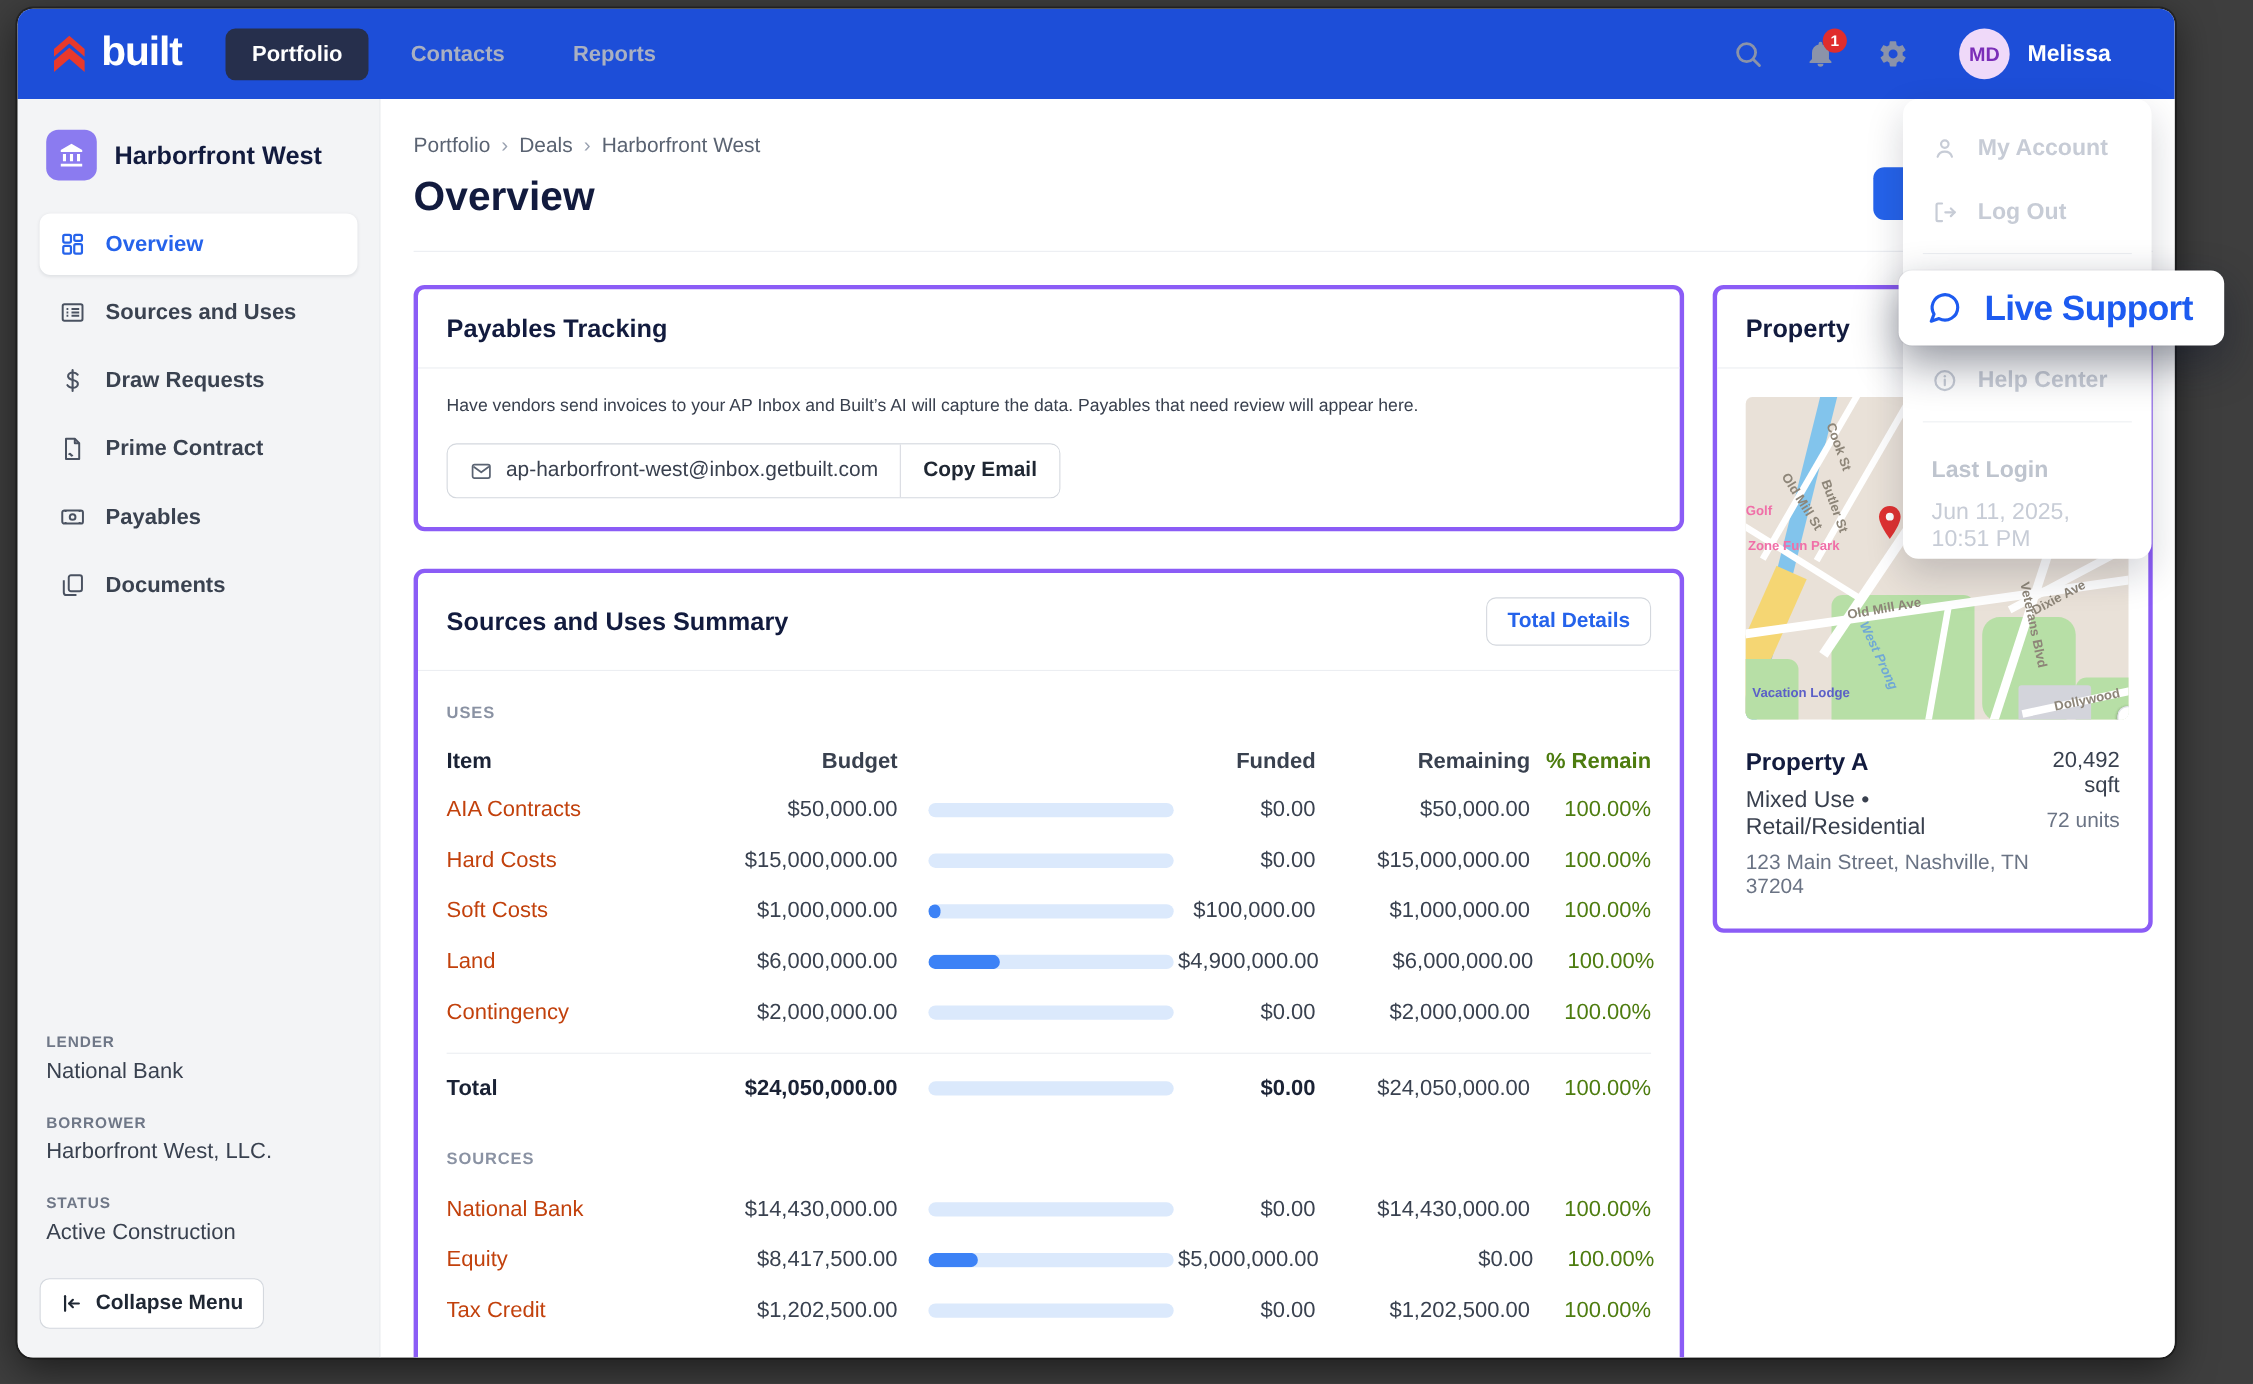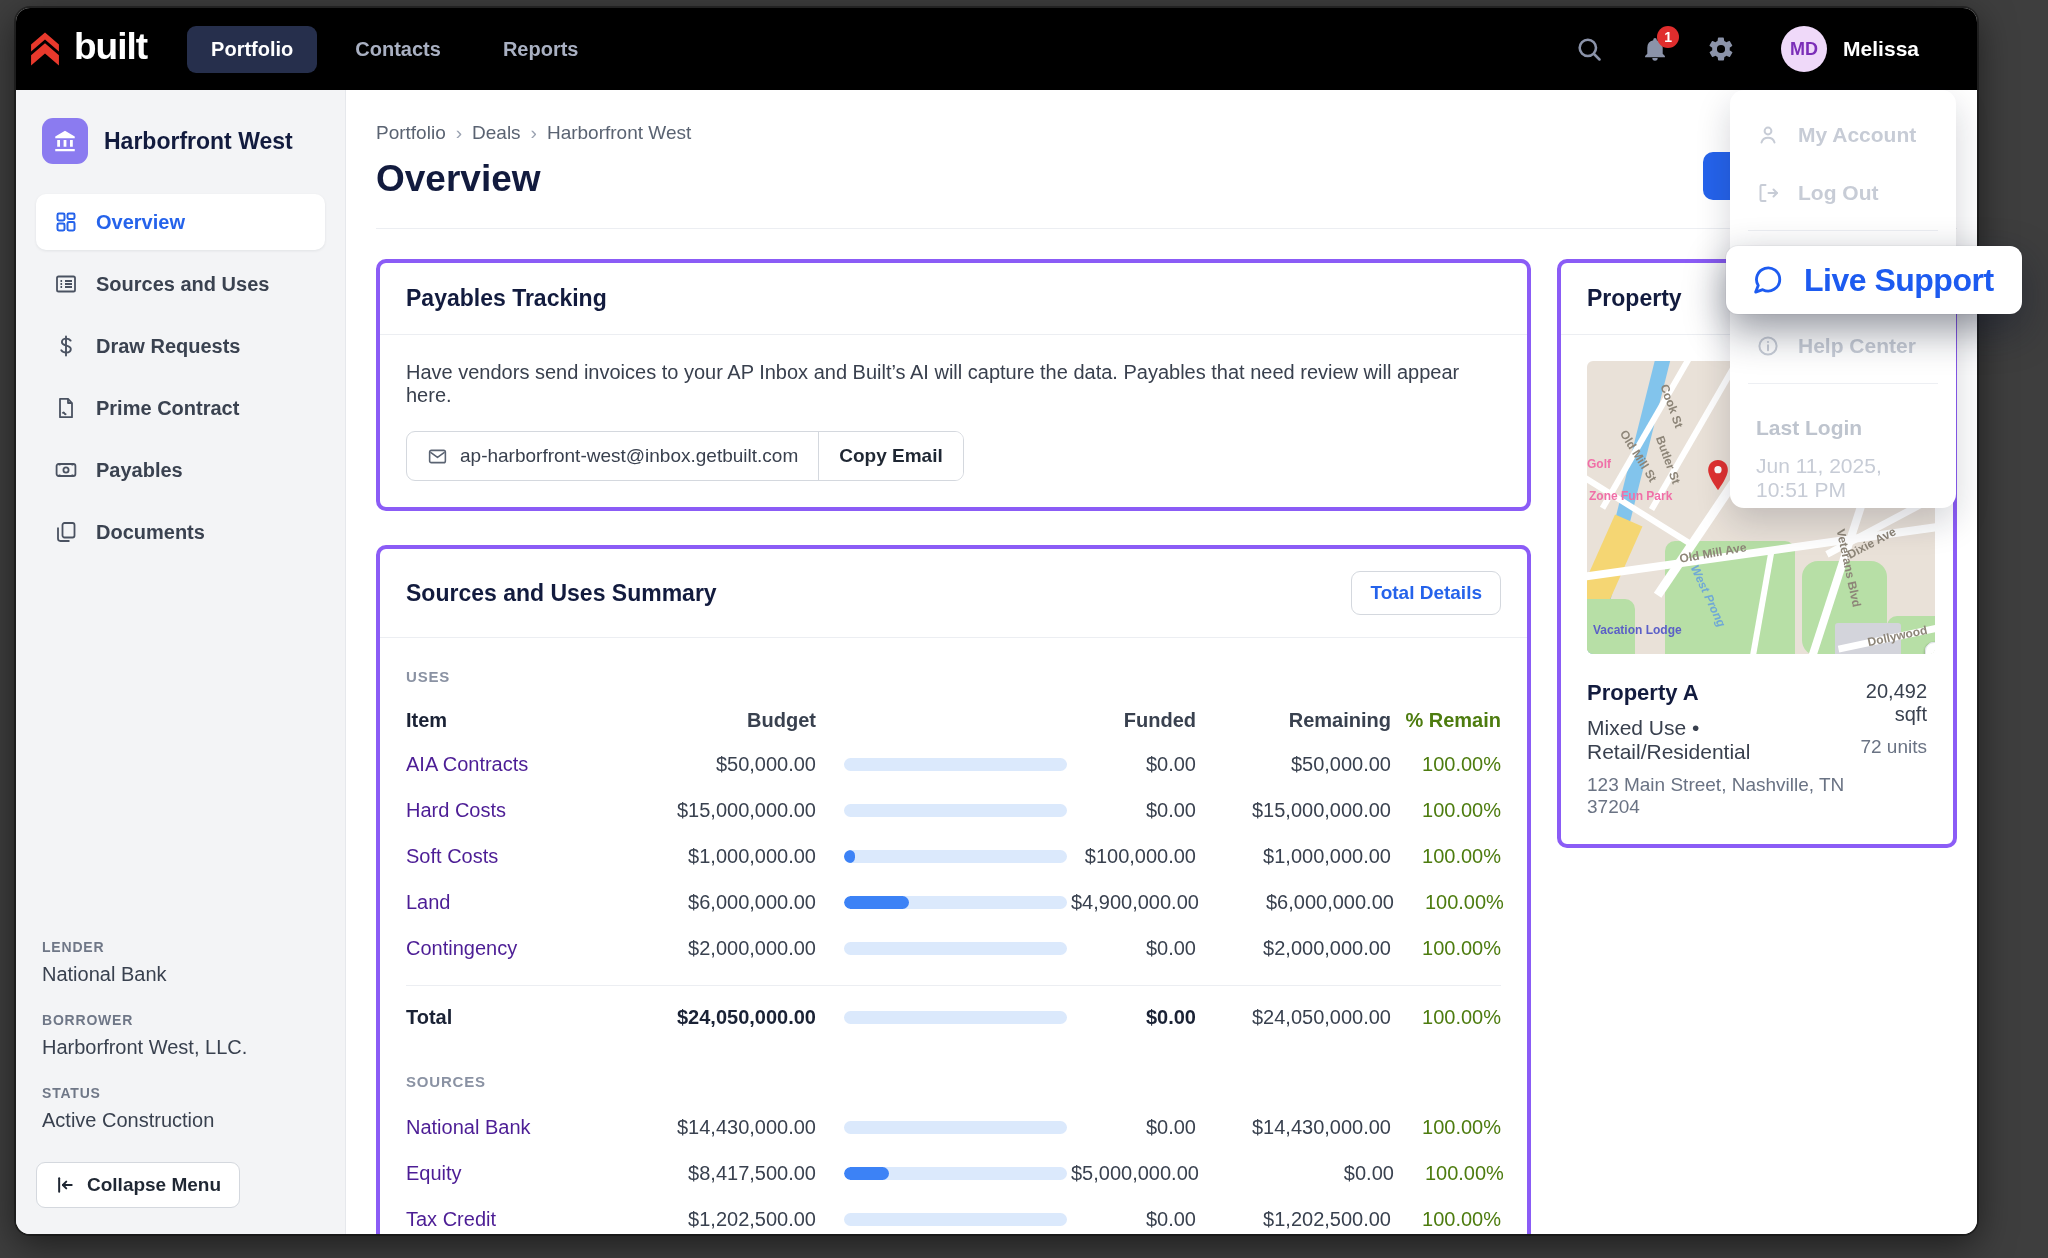--- a/index.html
+++ b/index.html
@@ -6,21 +6,21 @@
   html,body { background:#3b3b3b; }
   body { font-family:"Liberation Sans", sans-serif; }
   .screen { position:relative; width:2048px; height:1258px; background:#3e3e3e; overflow:hidden; }
 
   
   .app-window { position:absolute; left:16px; top:8px; width:1961px; height:1226px;
     border-radius:14px; overflow:hidden; background:#fff; display:flex; flex-direction:column;
     box-shadow:0 10px 36px rgba(0,0,0,.55), 0 0 0 2px rgba(0,0,0,.35); }
 
   
-  .topnav { height:82px; flex:0 0 82px; background:#000000; display:flex; align-items:center; padding:0 58px 0 12px; }
+  .topnav { height:82px; flex:0 0 82px; background:#1d4ed8; display:flex; align-items:center; padding:0 58px 0 30px; }
   .brand { display:flex; align-items:center; gap:12px; margin-right:40px; }
   .brand svg { width:34px; height:38px; }
   .brand-name { color:#fff; font-size:37px; font-weight:bold; letter-spacing:-1px; line-height:1; padding-bottom:6px; }
   .nav-items { display:flex; align-items:center; gap:14px; }
   .nav-item { color:#A9B0C2; font-size:20px; font-weight:600; padding:12px 24px; border-radius:9px; cursor:pointer; }
   .nav-item.active { background:#262F4C; color:#fff; }
   .nav-right { margin-left:auto; display:flex; align-items:center; gap:38px; }
   .nav-icon { width:28px; height:28px; color:#8B93A9; position:relative; }
   .nav-icon svg { width:28px; height:28px; }
   .badge { position:absolute; top:-9px; right:-10px; min-width:22px; height:22px; border-radius:11px;
@@ -60,32 +60,32 @@
   .columns { display:flex; gap:26px; margin-top:30px; align-items:flex-start; }
   .col-left { flex:1; display:flex; flex-direction:column; gap:34px; min-width:0; }
   .col-right { width:400px; flex:0 0 400px; }
 
   .card { border:4px solid #8b5cf6; border-radius:10px; background:#fff; }
   .card-head { display:flex; align-items:center; justify-content:space-between; padding:22px 26px; border-bottom:1px solid #ECEEF2; }
   .card-title { font-size:23px; font-weight:bold; color:#121B3E; }
   .card-body { padding:26px; }
 
   
-  .pay-desc { font-size:20px; color:#39404E; }
+  .pay-desc { font-size:16px; color:#39404E; }
   .email-group { display:inline-flex; margin-top:24px; border:1px solid #D4D8DE; border-radius:9px; overflow:hidden; }
   .email-box { display:flex; align-items:center; gap:12px; padding:13px 20px; font-size:19px; color:#39404E; border-right:1px solid #D4D8DE; }
   .email-box svg { width:21px; height:21px; color:#5A6372; }
   .copy-btn { padding:13px 20px; font-size:19px; font-weight:bold; color:#1F2733; background:#fff; border:none; cursor:pointer; }
   .view-btn { padding:10px 18px; font-size:19px; font-weight:bold; color:#2563EB; background:#fff; border:1px solid #D4D8DE; border-radius:9px; cursor:pointer; }
 
   
   .sec-label { font-size:15px; font-weight:bold; letter-spacing:.8px; color:#8A92A3; margin:4px 0 14px; }
   .trow { display:grid; grid-template-columns:225px 185px 255px 1fr 195px 110px; align-items:center; height:46px; }
   .trow.head { font-weight:bold; color:#1A2235; font-size:20px; height:42px; }
-  .cell-item { font-size:20px; color:#4c1d95; }
+  .cell-item { font-size:20px; color:#c2410c; }
   .num { font-size:20px; color:#39414F; text-align:right; }
   .pct { font-size:20px; color:#4d7c0f; text-align:right; }
   .bar-wrap { padding-left:28px; }
   .bar { width:223px; height:13px; border-radius:7px; background:#DBE9FC; overflow:hidden; }
   .bar-fill { height:100%; border-radius:7px; background:#3C82F6; }
   .trow.total { border-top:1px solid #ECEEF2; margin-top:14px; padding-top:6px; height:58px; }
   .trow.total .cell-item, .trow.total .b-bold { font-weight:bold; color:#1A2235; }
   .sec-gap { height:26px; }
 
   

